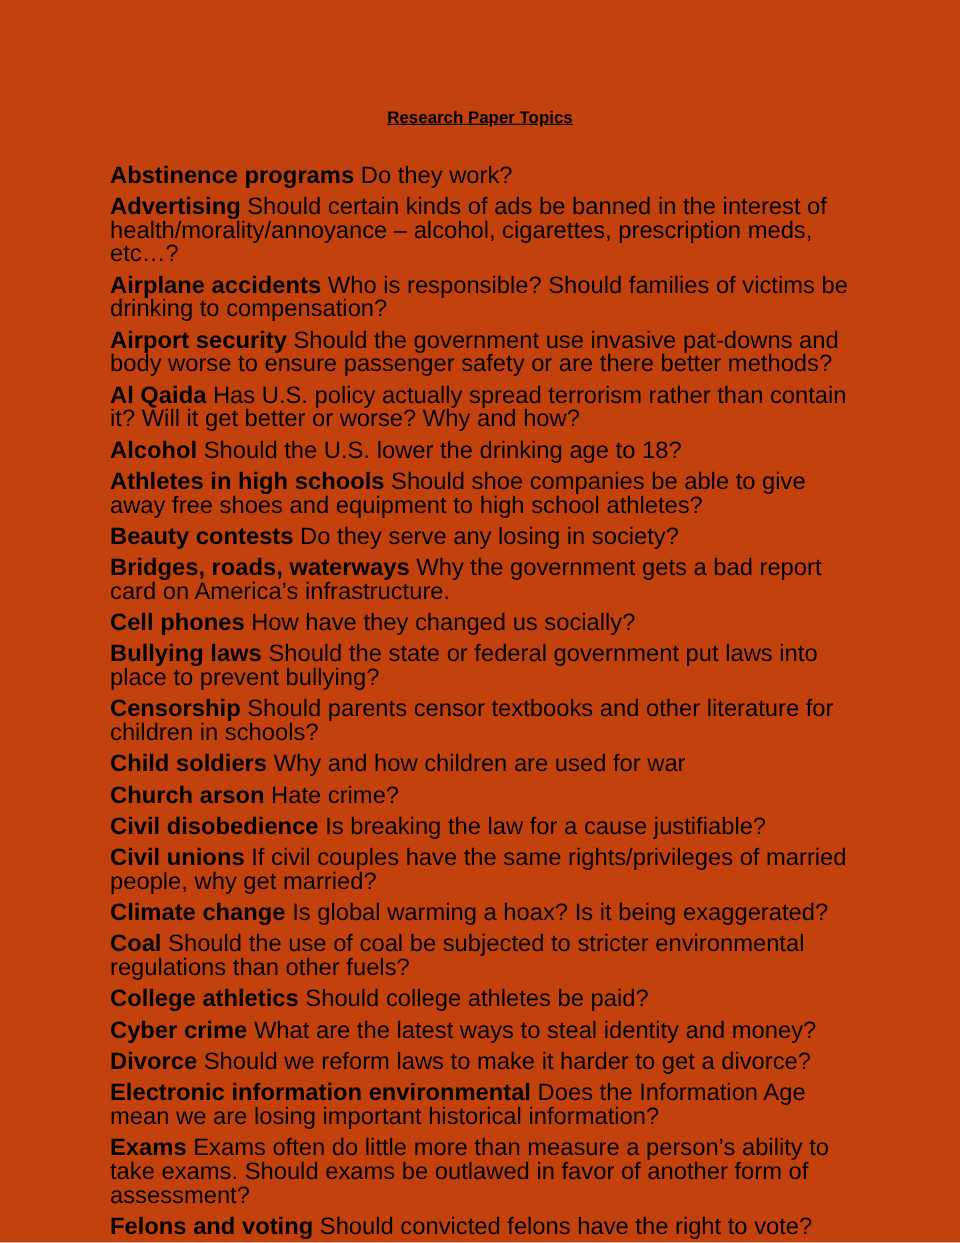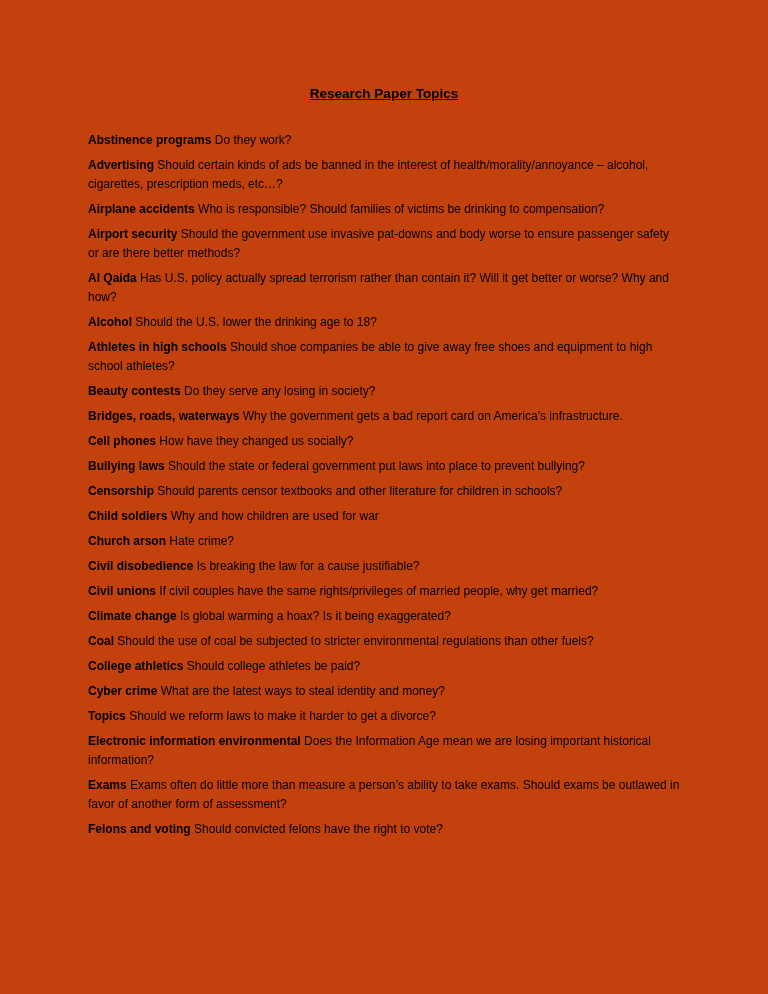--- a/index.html
+++ b/index.html
@@ -22,21 +22,21 @@
     font-size: 13.5px;
     font-weight: bold;
     text-decoration: underline;
     text-align: center;
     margin: 0 0 30px 0;
   }
   .topics {
     display: block;
   }
   .topic {
-    font-size: 12px;
+    font-size: 19px;
     line-height: 19px;
     margin: 0 0 6px 0;
     text-align: left;
   }
   .term {
     font-weight: bold;
   }
 </style>
 </head>
 <body>
@@ -78,21 +78,21 @@
       <p class="topic"><b class="term">Civil unions</b> <span class="desc">If civil couples have the same rights/privileges of married people, why get married?</span></p>
 
       <p class="topic"><b class="term">Climate change</b> <span class="desc">Is global warming a hoax? Is it being exaggerated?</span></p>
 
       <p class="topic"><b class="term">Coal</b> <span class="desc">Should the use of coal be subjected to stricter environmental regulations than other fuels?</span></p>
 
       <p class="topic"><b class="term">College athletics</b> <span class="desc">Should college athletes be paid?</span></p>
 
       <p class="topic"><b class="term">Cyber crime</b> <span class="desc">What are the latest ways to steal identity and money?</span></p>
 
-      <p class="topic"><b class="term">Topics</b> <span class="desc">Should we reform laws to make it harder to get a divorce?</span></p>
+      <p class="topic"><b class="term">Divorce</b> <span class="desc">Should we reform laws to make it harder to get a divorce?</span></p>
 
       <p class="topic"><b class="term">Electronic information environmental</b> <span class="desc">Does the Information Age mean we are losing important historical information?</span></p>
 
       <p class="topic"><b class="term">Exams</b> <span class="desc">Exams often do little more than measure a person’s ability to take exams. Should exams be outlawed in favor of another form of assessment?</span></p>
 
 
       <p class="topic"><b class="term">Felons and voting</b> <span class="desc">Should convicted felons have the right to vote?</span></p>
     </div>
 </div>
 

